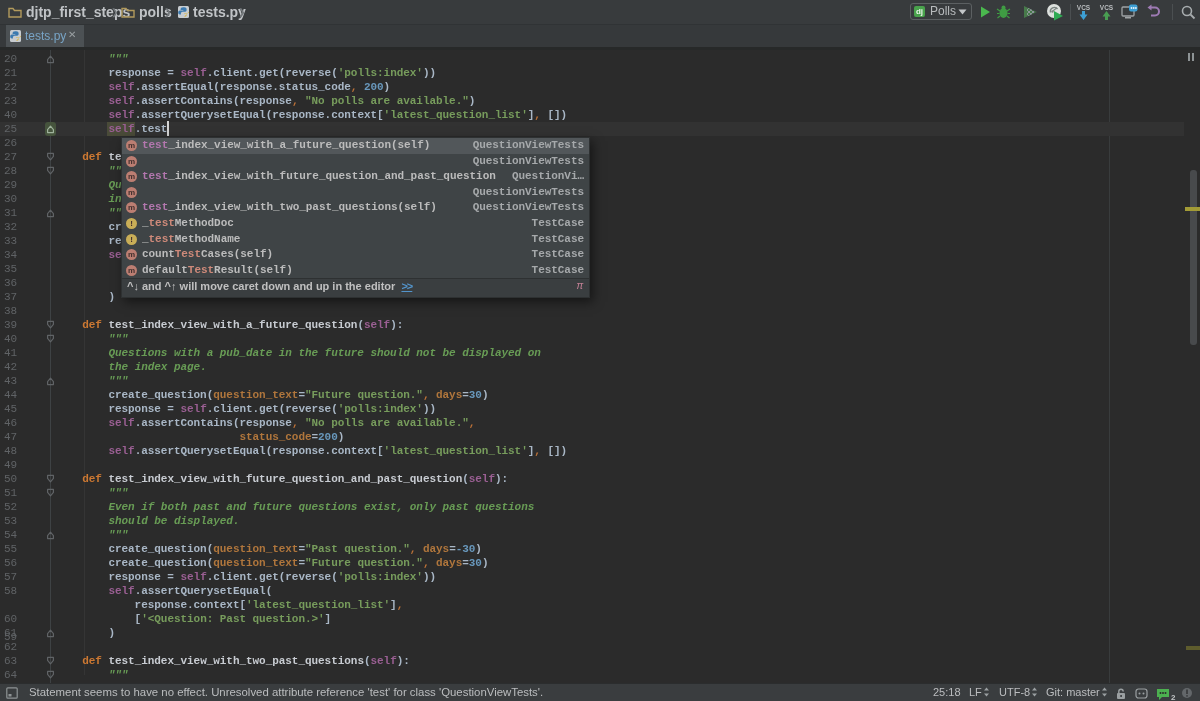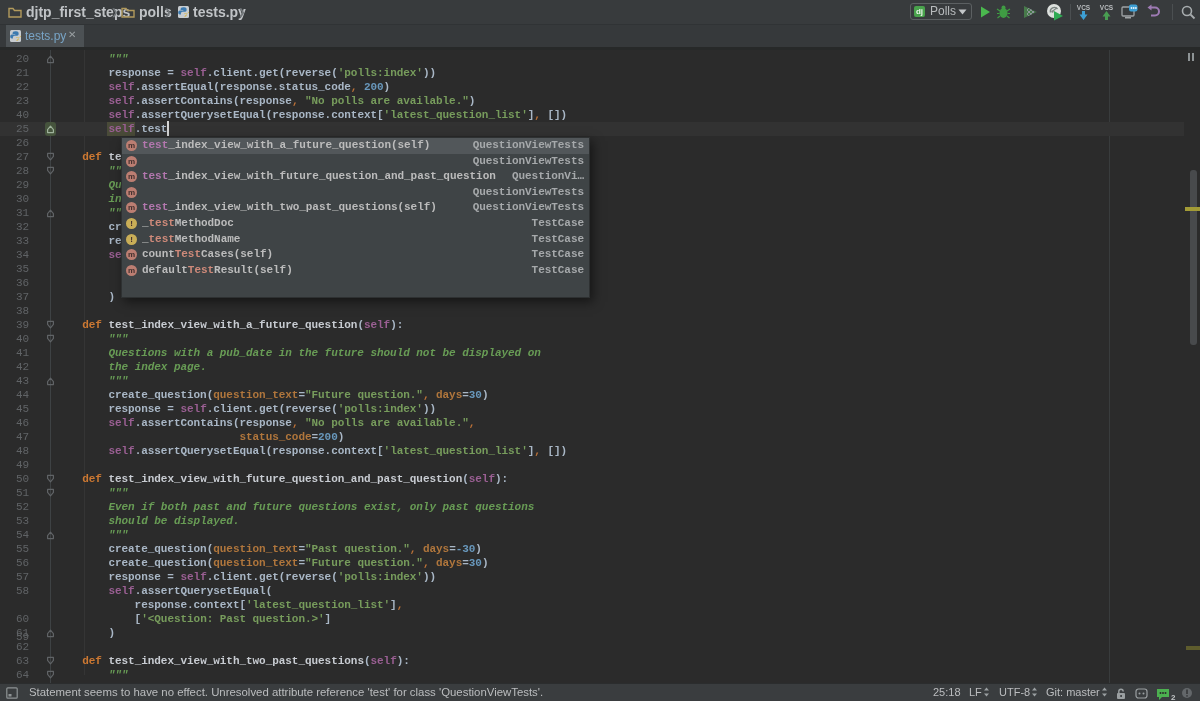--- a/index.html
+++ b/index.html
@@ -16,21 +16,21 @@
   
   #tab{position:absolute;left:6px;top:25px;width:78px;height:22px;background:#4c5154;}
   #tabtxt{position:absolute;left:19px;top:4px;font-size:12px;color:#78a4c6;}
   #tabx{position:absolute;left:62px;top:4px;font-size:10px;color:#9aa0a3;}
   
   #editor{position:absolute;left:0;top:50px;width:1184px;height:633px;background:#2b2b2b;}
   .cl{position:absolute;left:56px;height:14px;white-space:pre;margin:0;
       font-family:"Liberation Mono",monospace;font-size:11px;letter-spacing:-0.05px;
       line-height:14px;color:#a9b7c6;font-weight:bold;}
   .ln{position:absolute;left:4px;height:14px;line-height:14px;white-space:pre;
-      font-family:"Liberation Mono",monospace;font-size:11px;color:#606366;margin-left:12px;}
+      font-family:"Liberation Mono",monospace;font-size:11px;color:#606366;}
   .k{color:#cc7832;}
   .s{color:#779c5c;}
   .d{color:#689c55;font-style:italic;}
   .n{color:#6897bb;}
   .pr{color:#b0763c;}
   .sf{color:#9a5f93;}
   .fn{color:#c8ccd2;}
   .cm{color:#bd7238;}
   #caretrow{position:absolute;left:0;top:72px;width:1184px;height:14px;background:#323232;}
   #selfbox{position:absolute;left:107px;top:72px;width:28px;height:14px;background:#4a4b39;}
@@ -355,20 +355,24 @@
     <div class="pi im">m</div>
     <div class="pt">count<span class="ms">Test</span>Cases(self)</div>
           <div class="pc">TestCase</div>
         </div>
         <div class="prow" style="top:124.8px">
     <div class="pi im">m</div>
     <div class="pt">default<span class="ms">Test</span>Result(self)</div>
           <div class="pc">TestCase</div>
         </div>
       </div>
+    <div id="phint">
+      <div class="ht">^↓ and ^↑ will move caret down and up in the editor &nbsp;<span class="hl">&gt;&gt;</span></div>
+      <div class="pi2">π</div>
+    </div>
   </div>
 
   <div id="thumb"></div>
   <div style="position:absolute;left:1188px;top:53px;width:2px;height:8px;background:#8e9395"></div>
   <div style="position:absolute;left:1192px;top:53px;width:2px;height:8px;background:#8e9395"></div>
   <div class="mark1"></div>
   <div class="mark2"></div>
 
   <div id="statusbar">
     <svg style="position:absolute;left:6px;top:3px" width="12" height="12" viewBox="0 0 12 12">

